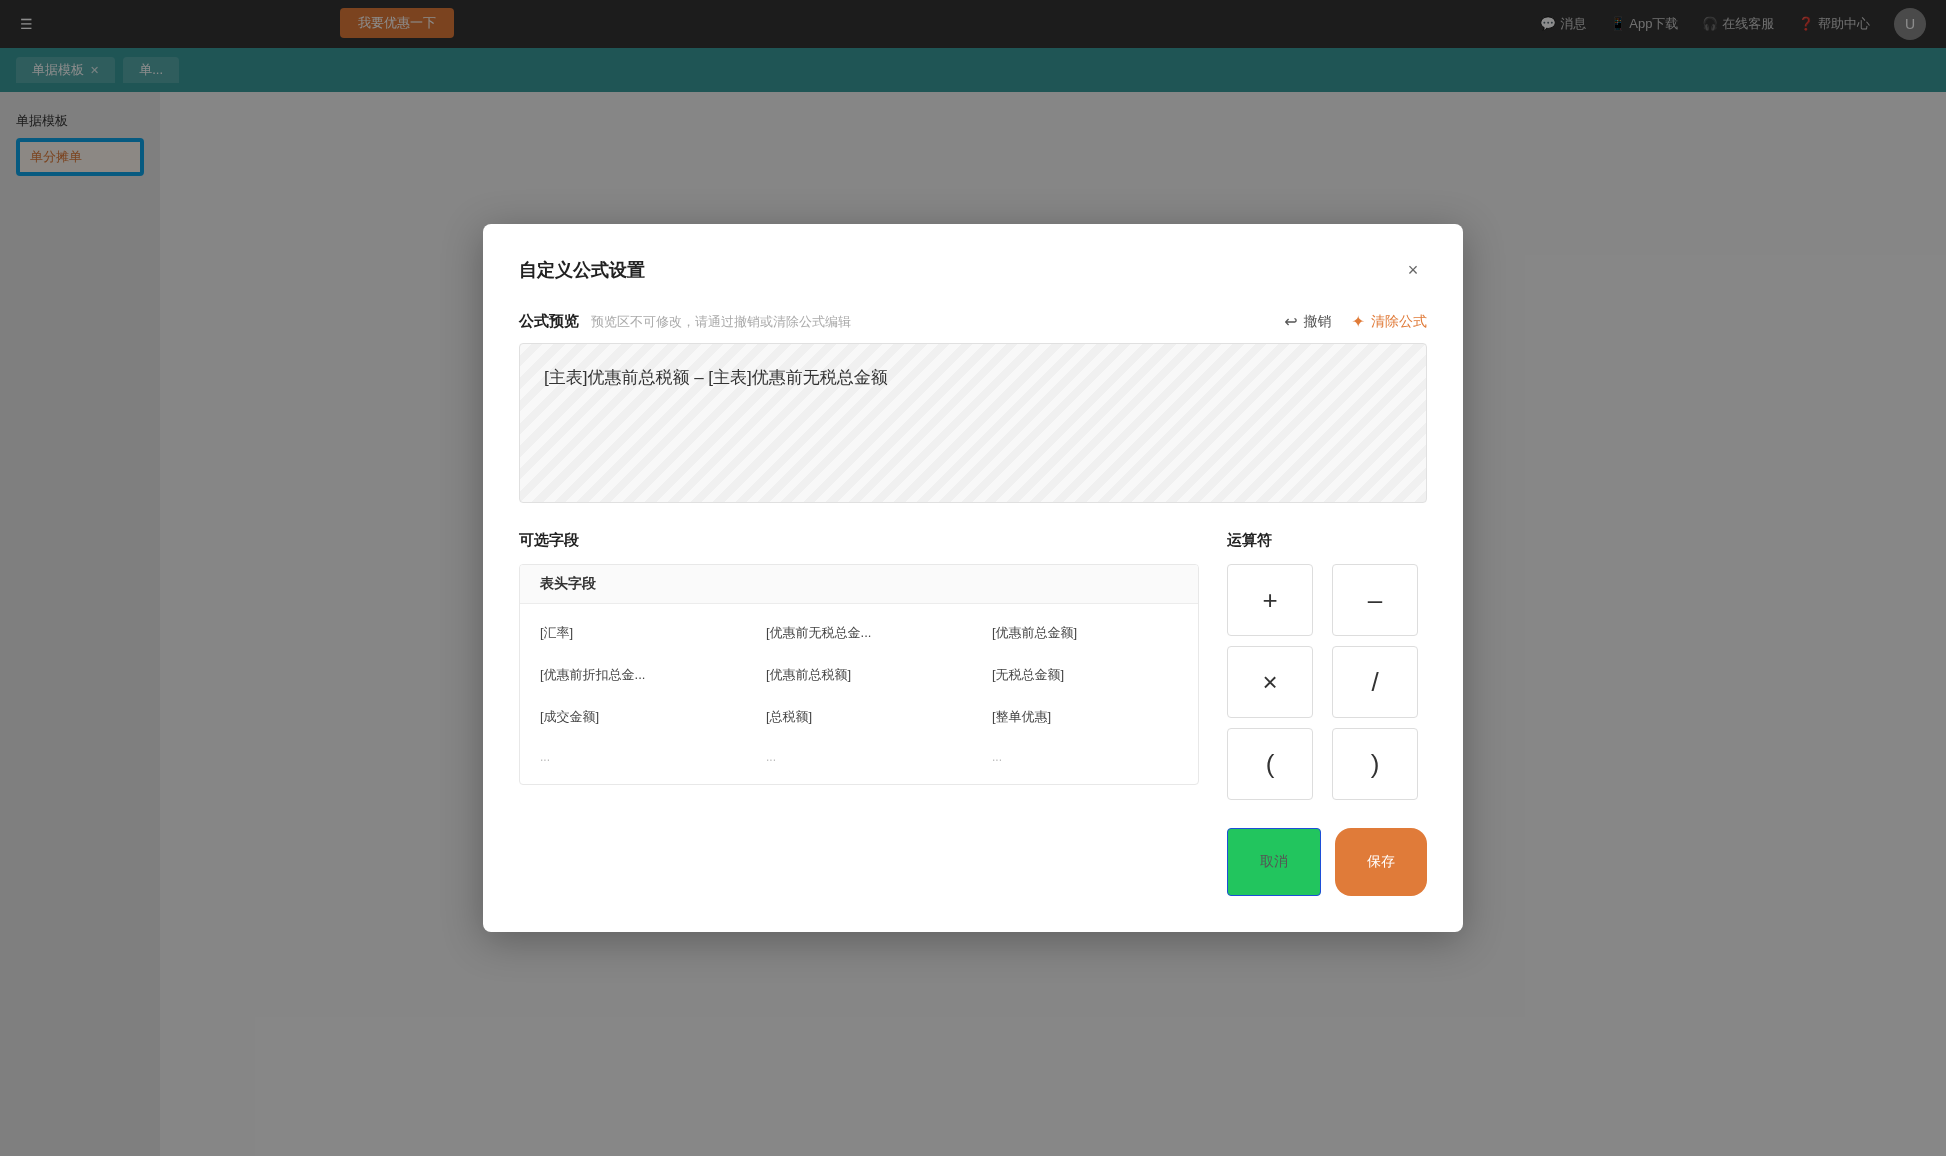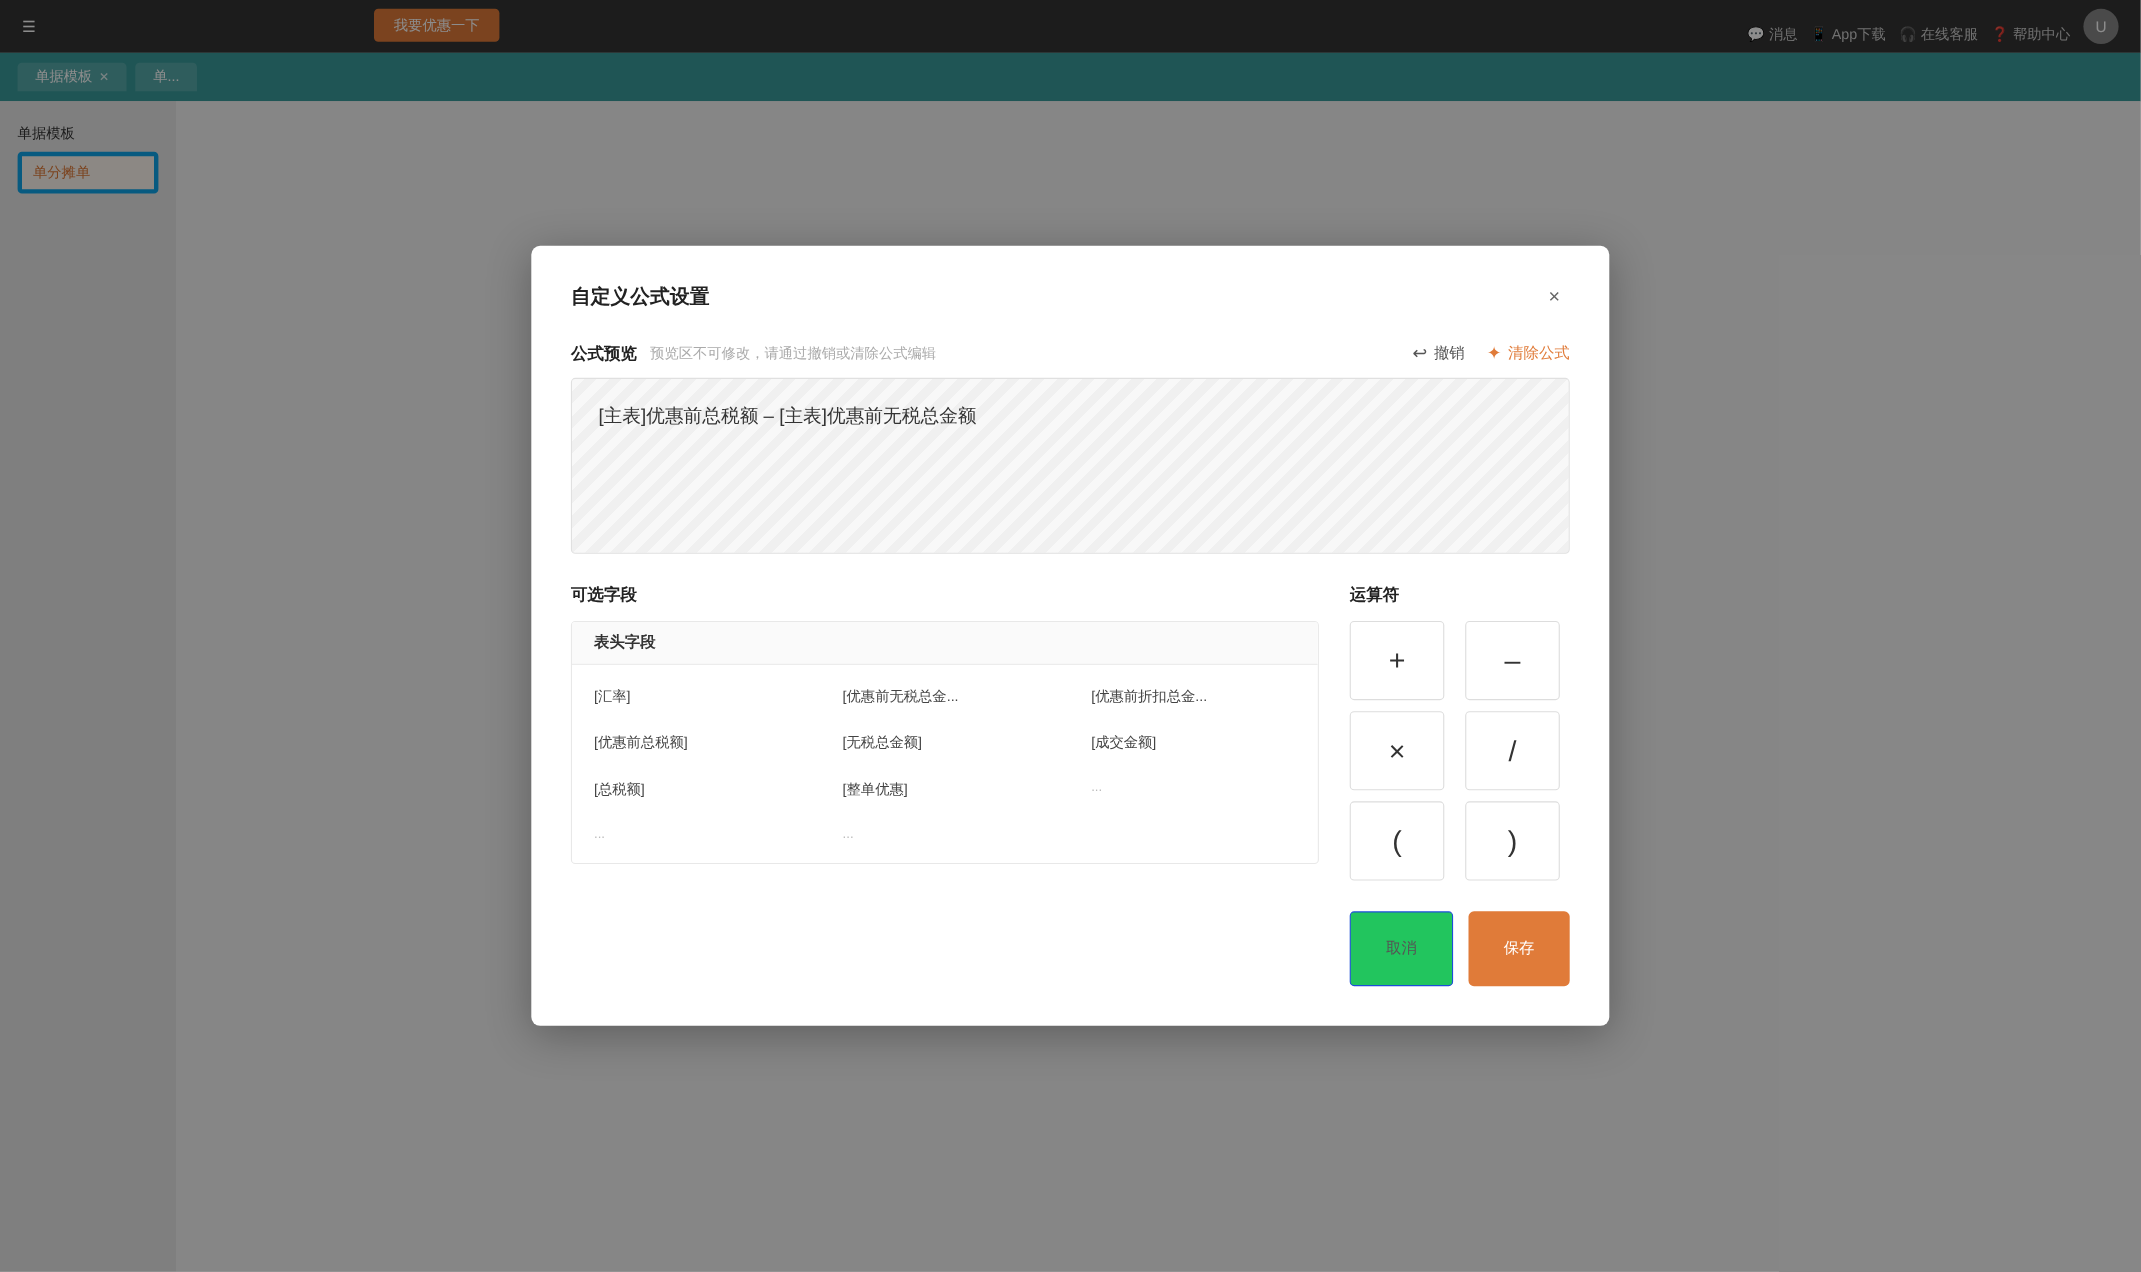--- a/index.html
+++ b/index.html
@@ -29,22 +29,22 @@
       display: flex;
       align-items: center;
       padding: 0 20px;
       color: #fff;
       font-size: 14px;
     }
 
     .top-nav-right {
       margin-left: auto;
       display: flex;
-      align-items: flex-end;
-      gap: 12px;
+      align-items: center;
+      gap: 24px;
       font-size: 13px;
       color: #ccc;
     }
 
     
     .teal-bar {
       position: absolute;
       top: 48px; left: 0; right: 0;
       height: 44px;
       background: #3a9c9c;
@@ -359,21 +359,21 @@
       border-radius: 4px;
       background: #22c55e;
       font-size: 14px;
       color: #555;
       cursor: pointer;
     }
 
     .save-btn {
       padding: 8px 32px;
       border: none;
-      border-radius: 5px;
+      border-radius: 16px;
       background: #e07b39;
       color: #fff;
       font-size: 14px;
       cursor: pointer;
     }
 
     
     .fields-grid::-webkit-scrollbar {
       width: 6px;
     }
@@ -450,20 +450,21 @@
     <div class="fields-panel">
       <div class="fields-header">
         <span class="section-label">可选字段</span>
       </div>
 
       <div class="fields-table">
         <div class="fields-table-header">表头字段</div>
         <div class="fields-grid">
           <div class="field-item">[汇率]</div>
           <div class="field-item">[优惠前无税总金...</div>
+          <div class="field-item">[优惠前总金额]</div>
           <div class="field-item">[优惠前折扣总金...</div>
           <div class="field-item">[优惠前总税额]</div>
           <div class="field-item">[无税总金额]</div>
           <div class="field-item">[成交金额]</div>
           <div class="field-item">[总税额]</div>
           <div class="field-item">[整单优惠]</div>
           <div class="field-item" style="color:#bbb;font-size:12px;">...</div>
           <div class="field-item" style="color:#bbb;font-size:12px;">...</div>
           <div class="field-item" style="color:#bbb;font-size:12px;">...</div>
         </div>

